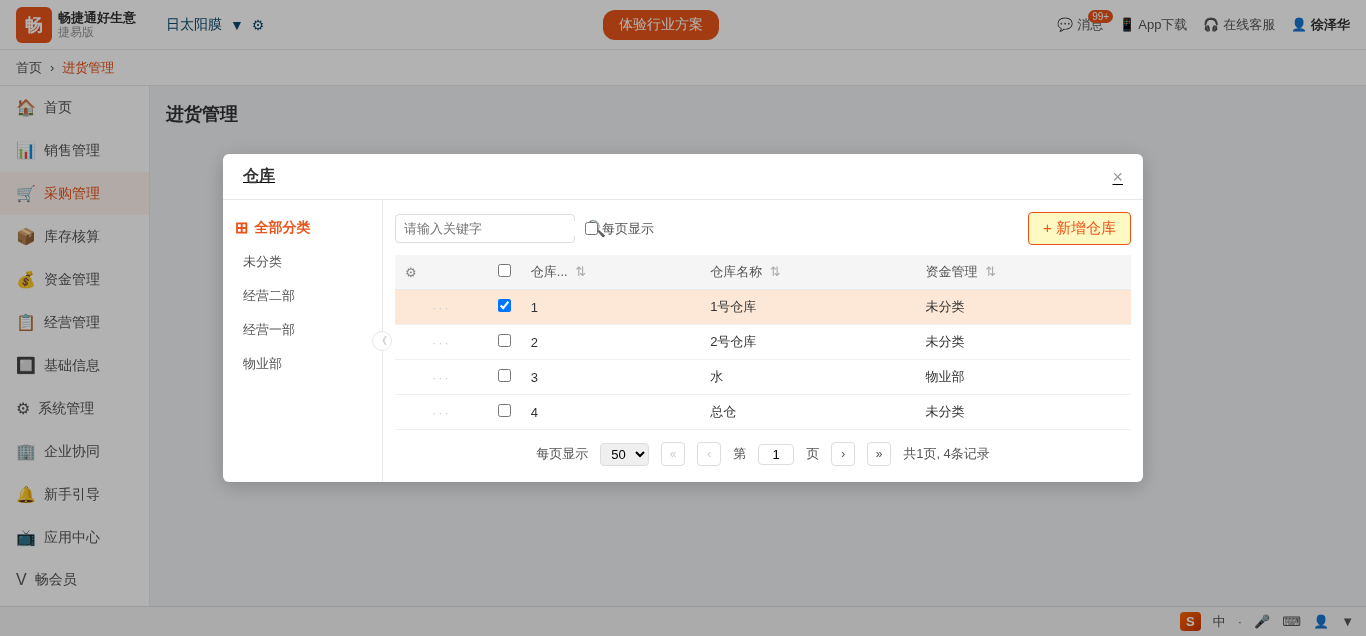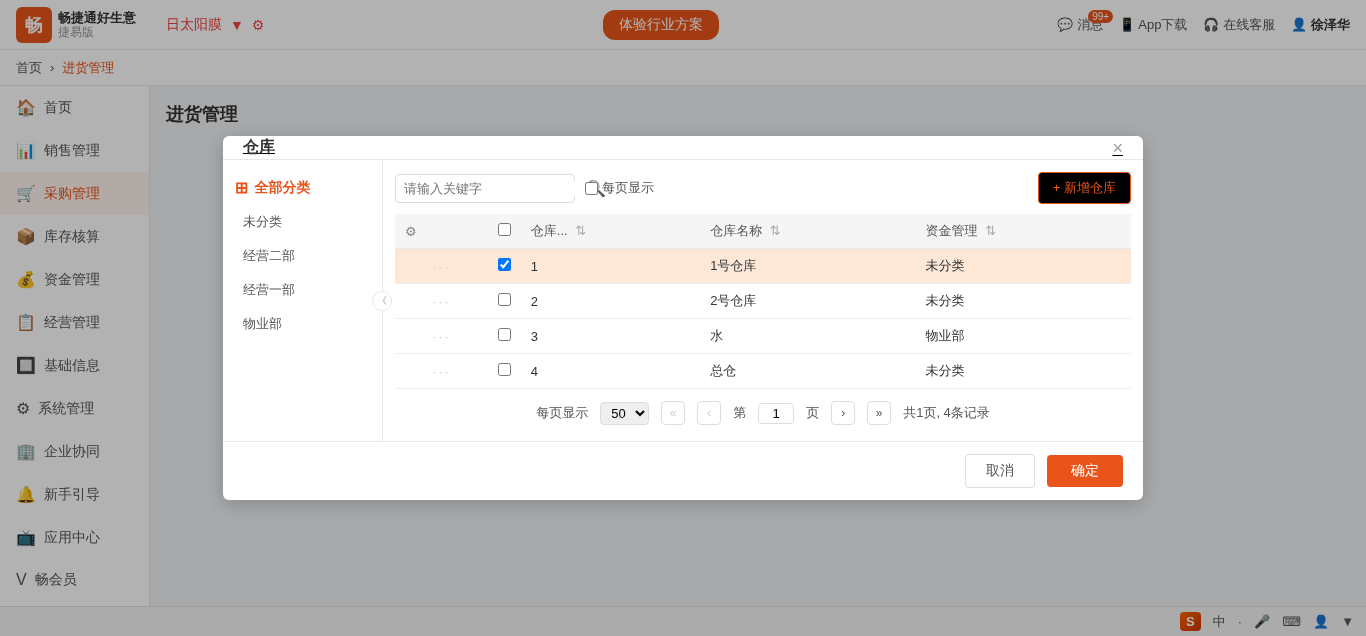--- a/index.html
+++ b/index.html
@@ -38,21 +38,21 @@
       display: flex;
       flex-direction: column;
       line-height: 1.2;
     }
     .brand-name { font-size: 13px; color: #333; font-weight: bold; }
     .brand-sub { font-size: 12px; color: #999; }
     .header-store {
       display: flex;
       align-items: center;
       gap: 8px;
-      color: #ef4444;
+      color: #0c4a6e;
       font-size: 14px;
       justify-content: center;
     }
     .header-store span { cursor: pointer; }
     .header-middle {
       flex: 1;
       display: flex;
       align-items: center;
       justify-content: center;
     }
@@ -156,21 +156,21 @@
       width: 920px;
       max-height: 580px;
       display: flex;
       flex-direction: column;
       box-shadow: 0 4px 20px rgba(0,0,0,0.2);
     }
     .modal-header {
       display: flex;
       align-items: center;
       justify-content: space-between;
-      padding: 1px 20px;
+      padding: 12px 20px;
       border-bottom: 1px solid #e8e8e8;
       text-decoration: underline;
     }
     .modal-title { font-size: 16px; font-weight: bold; color: #333; }
     .modal-close {
       cursor: pointer;
       color: #999;
       font-size: 18px;
       line-height: 1;
     }
@@ -255,26 +255,26 @@
     .search-icon { color: #999; cursor: pointer; }
     .show-disabled {
       display: flex;
       align-items: center;
       gap: 4px;
       font-size: 13px;
       color: #555;
     }
     .add-btn {
       margin-left: auto;
-      background: #000000;
+      background: #fef9c3;
       color: #e8541a;
       border: 1px solid #e8541a;
       border-radius: 4px;
       padding: 6px 14px;
-      font-size: 13px;
+      font-size: 15px;
       cursor: pointer;
     }
 
     
     .data-table {
       width: 100%;
       border-collapse: collapse;
       font-size: 13px;
     }
     .data-table thead tr {
@@ -623,24 +623,20 @@
           <input class="page-input" type="text" value="1" style="">
           <span>页</span>
           <div class="page-btn">›</div>
           <div class="page-btn">»</div>
           <span>共1页, 4条记录</span>
         </div>
 
       </div>
     </div>
 
-    <div class="modal-footer">
-      <button class="cancel-btn">取消</button>
-      <button class="confirm-btn">确定</button>
-    </div>
 
   </div>
 </div>
 
 <div class="bottom-bar">
   <span class="s-logo">S</span>
   <span>中</span>
   <span>·</span>
   <span>🎤</span>
   <span>⌨</span>

